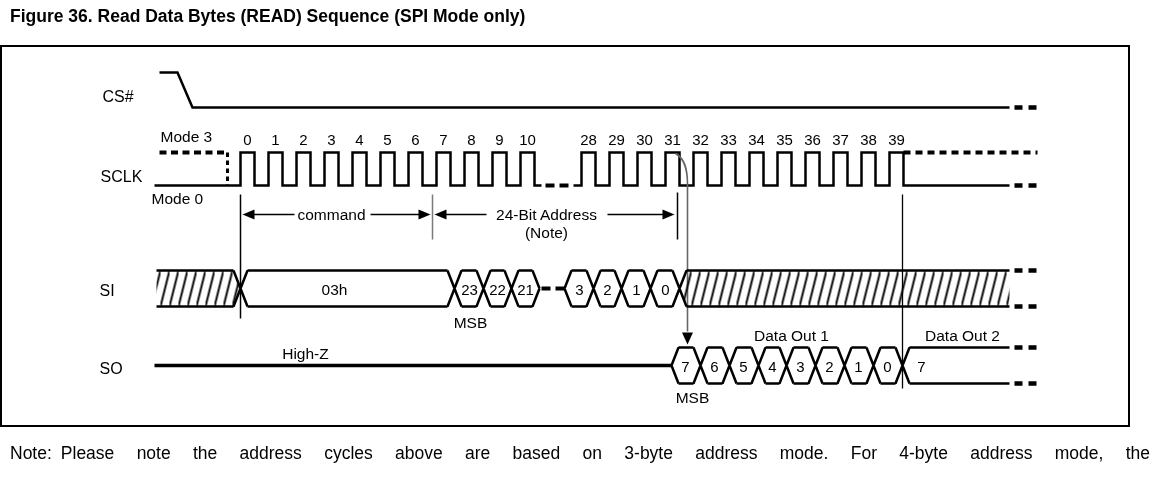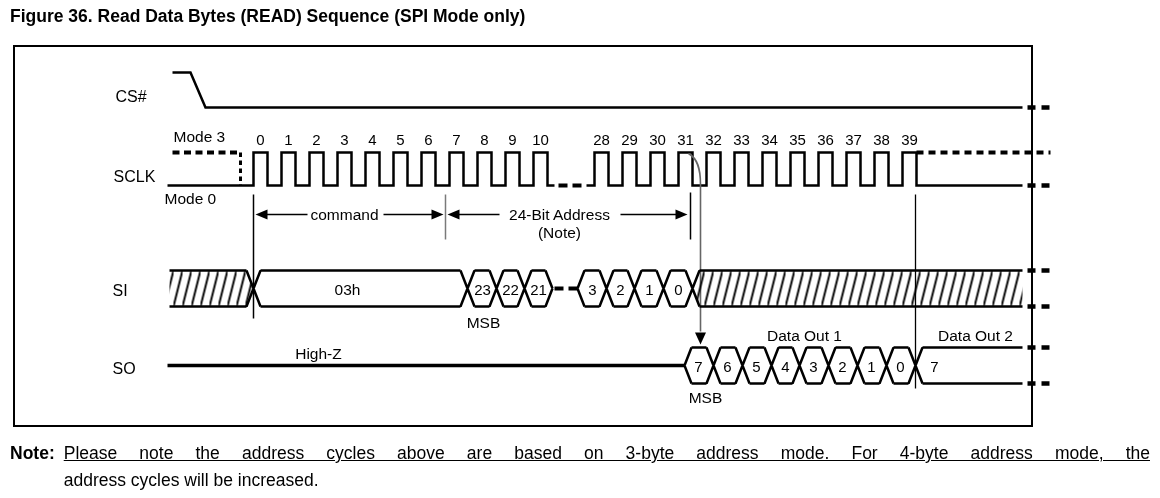--- a/index.html
+++ b/index.html
@@ -1,28 +1,28 @@
 <!DOCTYPE html>
 <html><head>
 <meta charset="utf-8">
 <style>
   html,body{margin:0;padding:0;background:#ffffff;}
   body{width:1160px;height:498px;position:relative;font-family:"Liberation Sans",sans-serif;color:#000;}
   .fig-title{position:absolute;left:10px;top:6px;font-size:17.5px;font-weight:bold;white-space:nowrap;}
-  .diagram-box{position:absolute;left:13px;top:45px;width:1020px;height:382px;border:2.5px solid #000;box-sizing:border-box;}
+  .diagram-box{position:absolute;left:0;top:45px;width:1130px;height:382px;border:2.5px solid #000;box-sizing:border-box;}
   .diagram-box svg{position:absolute;left:-2.5px;top:-2.5px;}
   svg text{fill:#000;font-family:"Liberation Sans",sans-serif;}
   .sig{font-size:16px;}
   .num{font-size:15px;text-anchor:middle;}
   .lbl{font-size:15.5px;text-anchor:middle;}
   .lbl-left{font-size:15.5px;}
   .note{position:absolute;left:10px;top:440px;width:1140px;display:flex;gap:9px;font-size:17.5px;line-height:27px;}
-  .note-label{font-weight:bold;flex:0 0 auto;}
+  .note-label{font-weight:normal;flex:0 0 auto;}
   .note-body{flex:1 1 auto;}
-  .jline{text-align:justify;text-align-last:justify;text-decoration:underline;}
+  .jline{text-align:justify;text-align-last:justify;}
 </style>
 </head>
 <body>
 
 <div class="fig-title">Figure 36. Read Data Bytes (READ) Sequence (SPI Mode only)</div>
 
 <div class="diagram-box">
 <svg width="1135" height="387" viewBox="10.5 42.5 1135 387">
   <defs>
     <pattern id="hatch" patternUnits="userSpaceOnUse" x="0" y="268" width="9" height="36">
@@ -163,15 +163,14 @@
            M1025,304 h8 m6,0 h8
            M1025,345 h8 m6,0 h8
            M1025,381 h8 m6,0 h8" stroke="#000" stroke-width="4.5" fill="none"></path>
 </svg>
 </div>
 
 <div class="note">
   <span class="note-label">Note:</span>
   <div class="note-body">
     <div class="jline">Please note the address cycles above are based on 3-byte address mode. For 4-byte address mode, the</div>
-    <div>address cycles will be increased.</div>
   </div>
 </div>
 
 </body></html>

